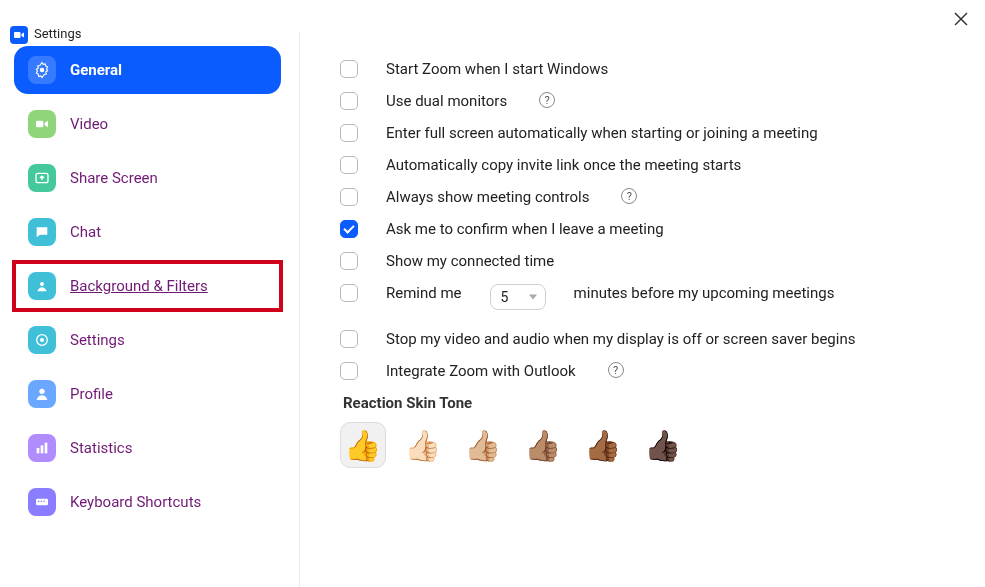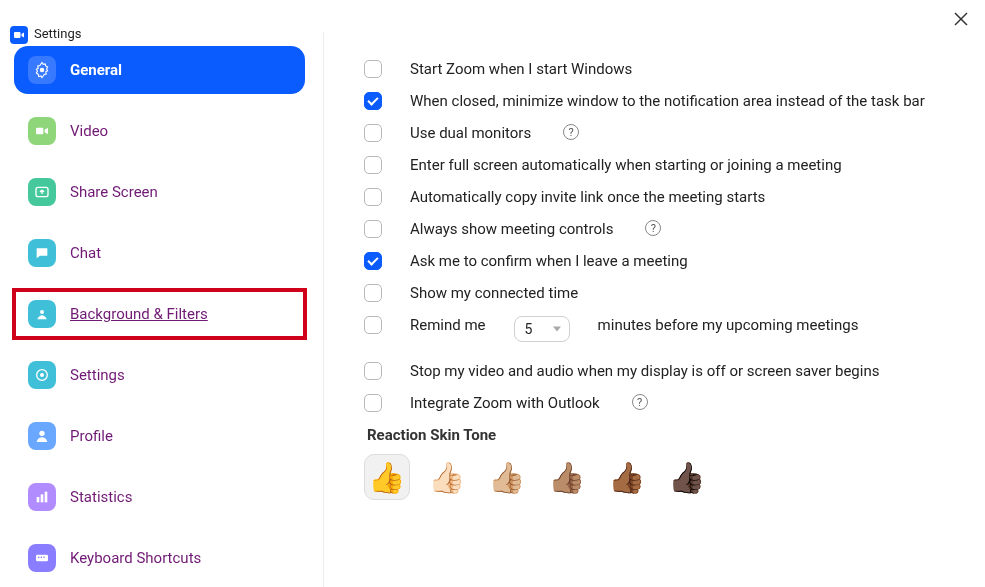--- a/index.html
+++ b/index.html
@@ -44,26 +44,26 @@
       align-items: center;
       justify-content: center;
       cursor: pointer;
       font-size: 16px;
     }
     .container {
       display: flex;
       height: calc(100% - 32px);
     }
     .sidebar {
-      width: 324px;
+      width: 300px;
       padding: 14px 18px 14px 14px;
       border-right: 1px solid #ececec;
       display: flex;
       flex-direction: column;
-      gap: 13px;
+      gap: 6px;
     }
     .sidebar-item {
       display: flex;
       align-items: center;
       gap: 14px;
       padding: 10px 14px;
       border-radius: 14px;
       cursor: pointer;
       font-size: 15px;
       color: #701a75;
@@ -313,24 +313,20 @@
 
   </div>
 
   <div class="content">
 
     <div class="opt-row">
       <div class="checkbox"></div>
       <span>Start Zoom when I start Windows</span>
     </div>
 
-    <div class="opt-row">
-      <div class="checkbox checked"></div>
-      <span>When closed, minimize window to the notification area instead of the task bar</span>
-    </div>
 
     <div class="opt-row">
       <div class="checkbox"></div>
       <span>Use dual monitors</span>
       <span class="help-icon">?</span>
     </div>
 
     <div class="opt-row">
       <div class="checkbox"></div>
       <span>Enter full screen automatically when starting or joining a meeting</span>

